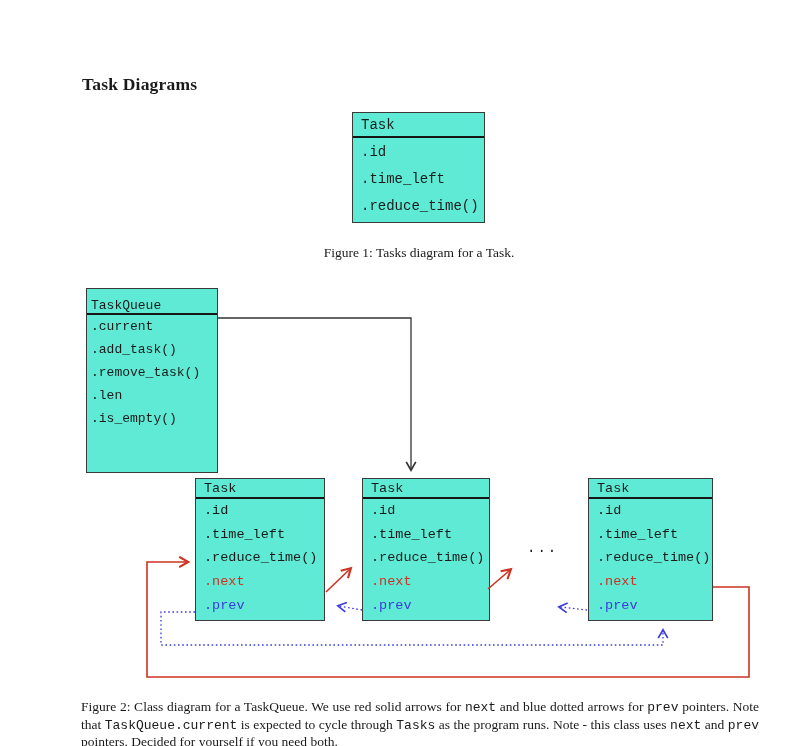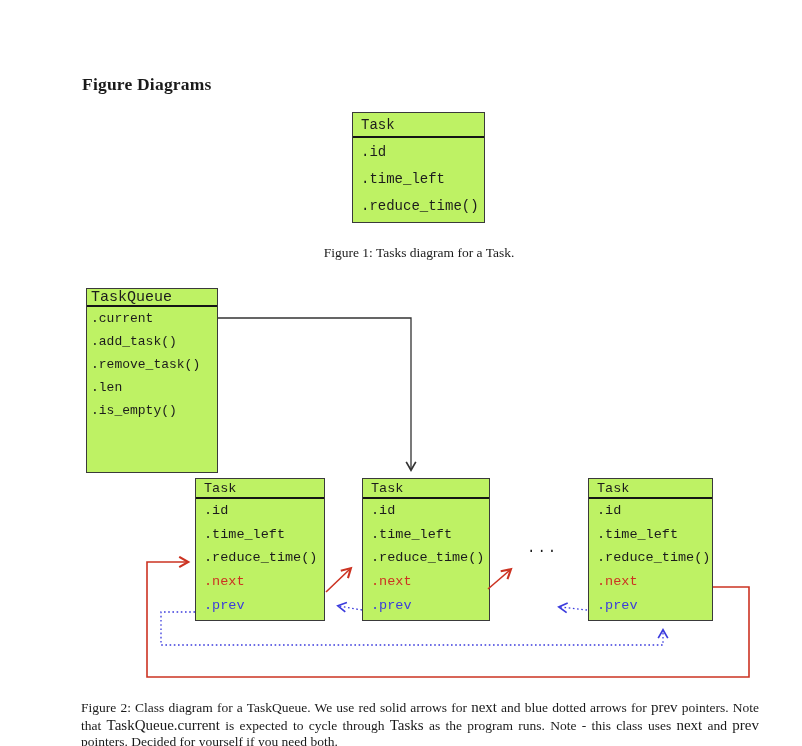--- a/index.html
+++ b/index.html
@@ -2,47 +2,47 @@
 <html><head>
 <meta charset="utf-8">
 <style>
   html,body{margin:0;padding:0;}
   body{width:802px;height:746px;background:#ffffff;position:relative;overflow:hidden;
        font-family:"Liberation Serif", serif;color:#1a1a1a;}
   .abs{position:absolute;}
   
   .heading{left:82px;top:74px;font-size:17.5px;font-weight:bold;letter-spacing:.2px;}
   
-  .uml{position:absolute;background:#bef264;border:1.5px solid #3a3a3a;box-sizing:border-box;
+  .uml{position:absolute;background:#5eead4;border:1.5px solid #3a3a3a;box-sizing:border-box;
        font-family:"Liberation Mono", monospace;color:#1c1c1c;}
   .uml-title{border-bottom:2px solid #151515;display:flex;align-items:center;box-sizing:border-box;}
   .uml-row{display:flex;align-items:center;box-sizing:border-box;white-space:pre;}
   .fig1 .uml-title{height:25px;padding-left:8px;font-size:14px;}
   .fig1 .uml-row{height:27.3px;padding-left:8px;font-size:14px;}
-  .tq  .uml-title{height:18px;padding-left:4px;font-size:15px;}
+  .tq  .uml-title{height:18px;padding-left:4px;font-size:13px;margin-top:8px;}
   .tq  .uml-row{height:23.1px;padding-left:4px;font-size:13px;}
   .task .uml-title{height:20px;padding-left:8px;font-size:13.5px;}
   .task .uml-row{height:23.6px;padding-left:8px;font-size:13.5px;}
   .red-text{color:#cc3322;}
   .blue-text{color:#3b3bdd;}
   
   .cap1{left:81px;top:245px;width:676px;text-align:center;font-size:13.5px;line-height:16px;}
   .cap2{left:81px;top:699px;width:678px;text-align:justify;font-size:13.5px;line-height:16.5px;margin:0;}
-  .mono{font-family:Liberation Serif, serif;font-size:15px;}
+  .mono{font-family:Liberation Mono, monospace;font-size:13px;}
   .ellipsis{left:527px;top:540px;font-family:"Liberation Mono", monospace;font-size:14px;
             letter-spacing:2px;color:#1c1c1c;}
   svg.overlay{position:absolute;left:0;top:0;pointer-events:none;}
   .ln-black{stroke:#333333;stroke-width:1.3;fill:none;}
   .ln-red{stroke:#cc3322;stroke-width:1.6;fill:none;}
   .ln-blue{stroke:#3b3bdd;stroke-width:1.3;fill:none;stroke-dasharray:1.6 2.6;}
 </style>
 </head>
 <body>
 
-<div class="abs heading">Figure Diagrams</div>
+<div class="abs heading">Task Diagrams</div>
 
 <div class="uml fig1" style="left:352px;top:112px;width:133px;height:111px;">
   <div class="uml-title">Task</div>
   <div class="uml-row">.id</div>
   <div class="uml-row">.time_left</div>
   <div class="uml-row">.reduce_time()</div>
 </div>
 
 <div class="abs cap1">Figure 1: Tasks diagram for a Task.</div>
 

